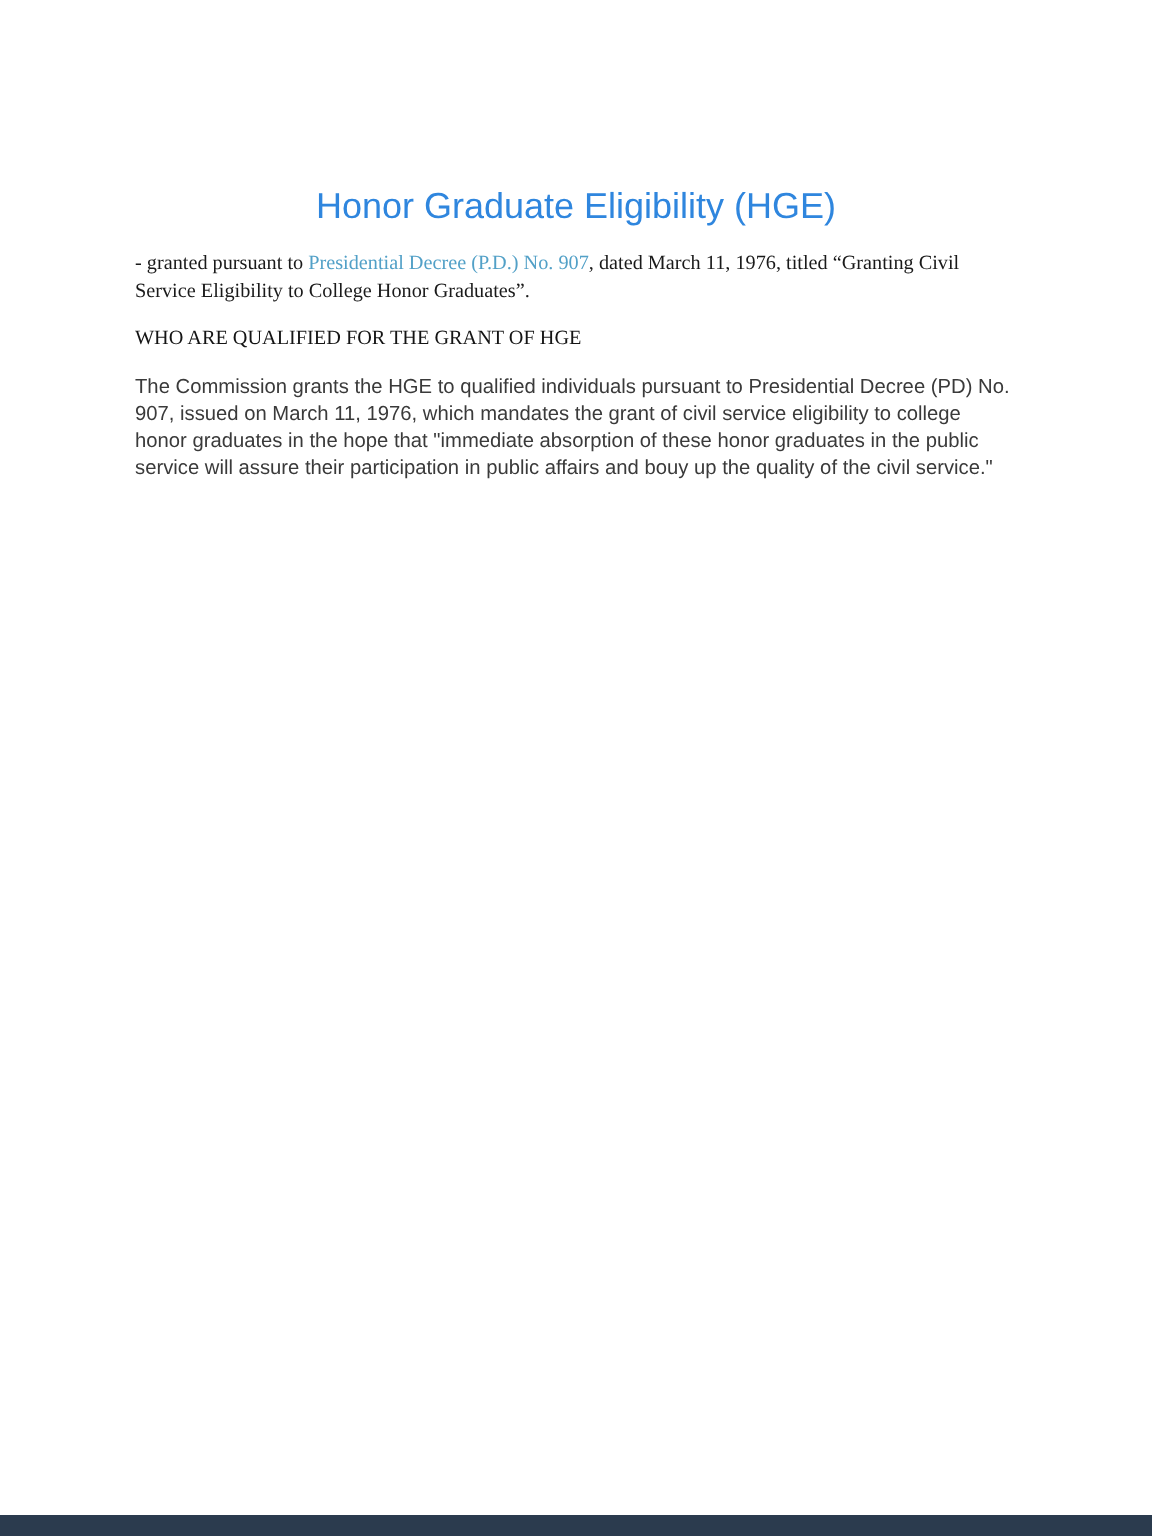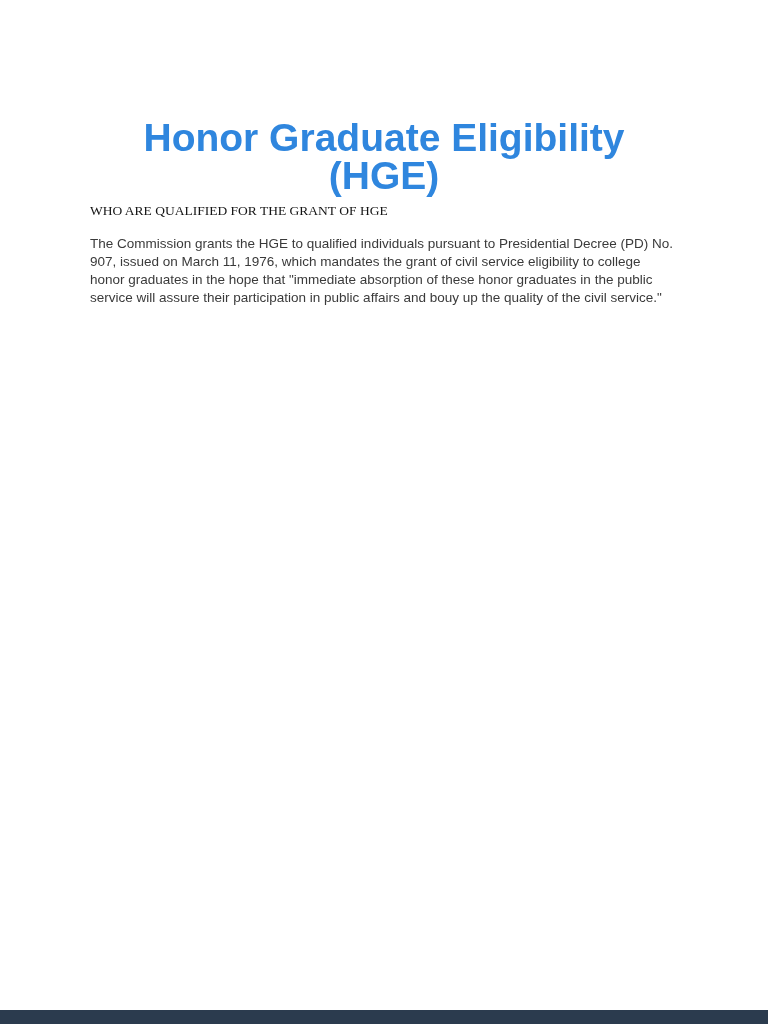--- a/index.html
+++ b/index.html
@@ -17,22 +17,22 @@
   }
   .content {
     box-sizing: border-box;
     width: 768px;
     padding: 119px 90px 0 90px;
   }
   .doc-title {
     margin: 0 0 8px 0;
     text-align: center;
     font-family: "Liberation Sans", sans-serif;
-    font-weight: 700;
-    font-size: 39px;
+    font-weight: 400;
+    font-size: 24px;
     line-height: 38px;
     color: #2f86de;
   }
   .intro {
     margin: 0 0 14px 0;
     font-size: 13.5px;
     line-height: 19px;
     color: #1a1a1a;
   }
   .doc-link {
@@ -65,20 +65,21 @@
   }
 </style>
 </head>
 <body>
 
 <div class="page">
   <div class="content">
 
     <h1 class="doc-title">Honor Graduate Eligibility (HGE)</h1>
 
+    <p class="intro"><span>- granted pursuant to </span><a class="doc-link">Presidential Decree (P.D.) No. 907</a><span>, dated March 11, 1976, titled “Granting Civil Service Eligibility to College Honor Graduates”.</span></p>
 
     <h2 class="section-heading">WHO ARE QUALIFIED FOR THE GRANT OF HGE</h2>
 
     <p class="body-par">The Commission grants the HGE to qualified individuals pursuant to Presidential Decree (PD) No. 907, issued on March 11, 1976, which mandates the grant of civil service eligibility to college honor graduates in the hope that "immediate absorption of these honor graduates in the public service will assure their participation in public affairs and bouy up the quality of the civil service."</p>
 
   </div>
 
   <div class="bottom-bar"></div>
 </div>
 

